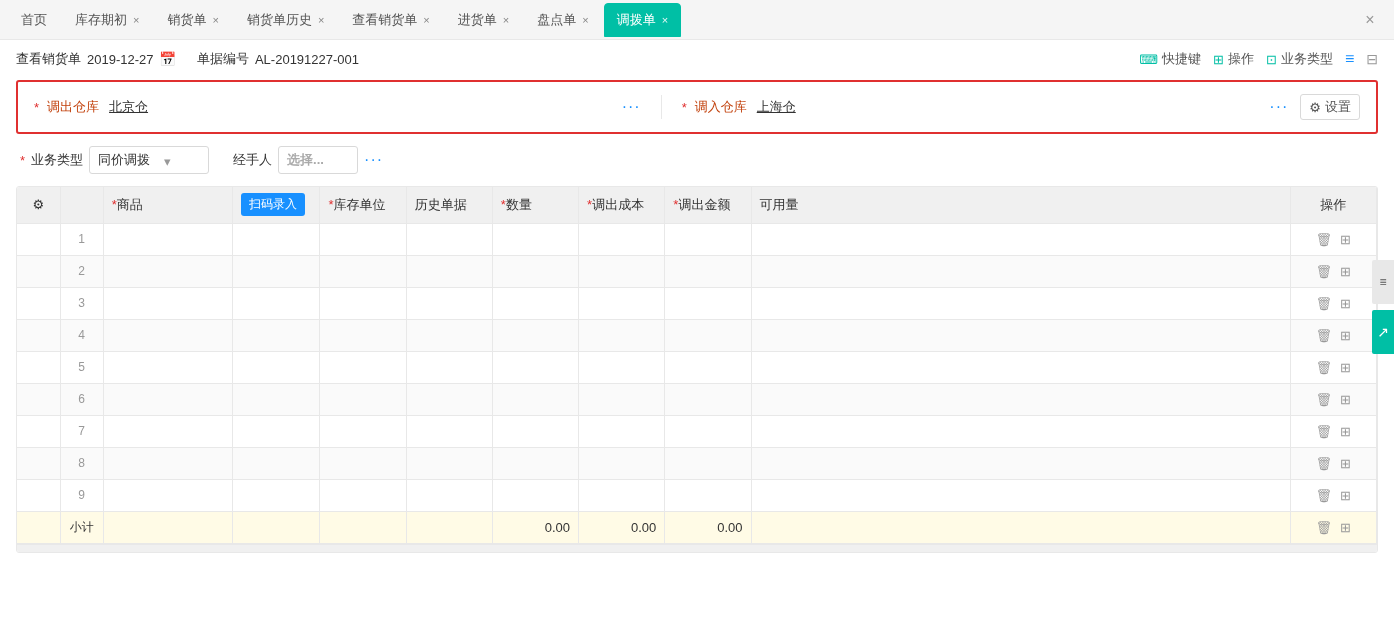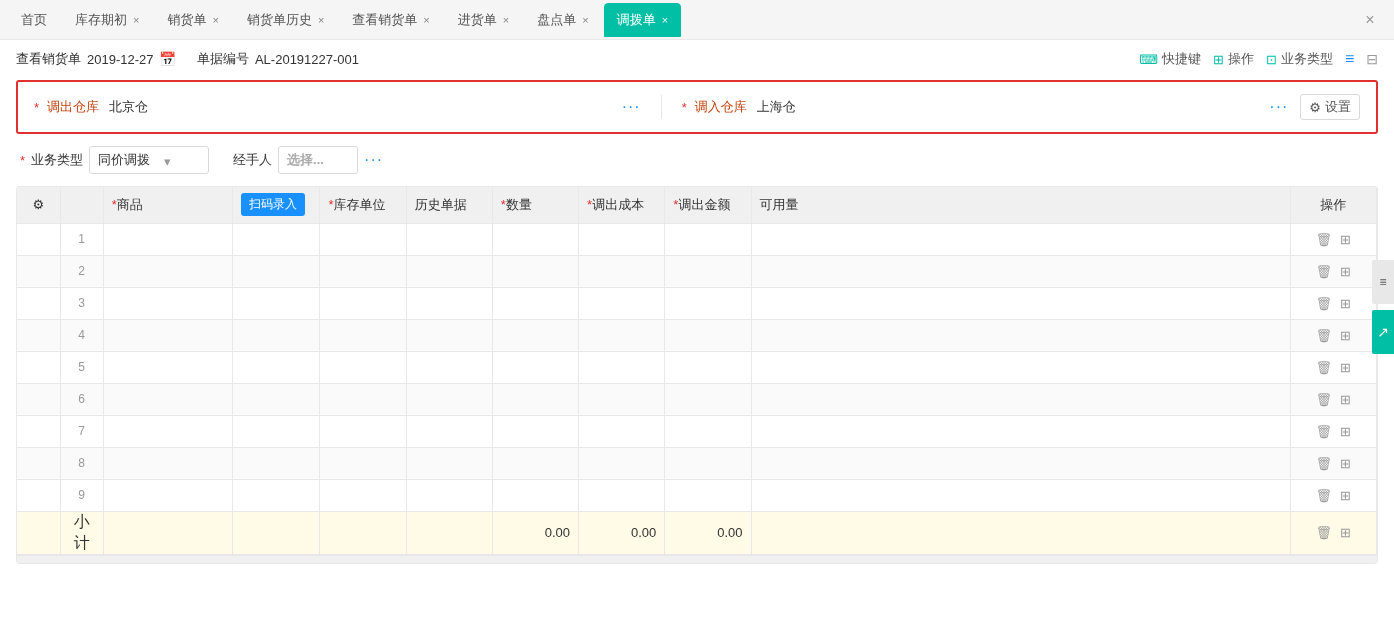--- a/index.html
+++ b/index.html
@@ -92,21 +92,21 @@
       display: flex; align-items: center;
       gap: 0;
       margin-bottom: 12px;
     }
     .warehouse-field {
       display: flex; align-items: center; gap: 6px;
       flex: 1;
     }
     .warehouse-field .req { color: #e03030; margin-right: 2px; }
     .warehouse-field .wh-label { color: #c2410c; }
-    .warehouse-field .wh-value { color: #333; margin-left: 4px; }
+    .warehouse-field .wh-value { color: #333; margin-left: 4px; text-decoration: underline; }
     .more-dots { color: #1890ff; cursor: pointer; margin-left: auto; font-size: 16px; letter-spacing: 1px; }
 
     .warehouse-divider { width: 1px; background: #e8e8e8; height: 24px; margin: 0 20px; }
 
     
     .form-row {
       display: flex; align-items: center; gap: 24px;
       margin-bottom: 12px;
       padding: 0 4px;
     }
@@ -474,21 +474,21 @@
       <td></td>
       <td></td>
       <td style="text-align:center;">
         <span style="cursor:pointer; color:#999; margin-right:4px;">🗑</span>
         <span style="cursor:pointer; color:#999;">⊞</span>
       </td>
     </tr>
           <tr class="subtotal">
       <td class="center"></td>
       <td class="center row-num">
-              <div style="font-size: 16px; color: rgb(51, 51, 51);">小计</div>
+              <div style="font-size: 12px; color: rgb(51, 51, 51);">小计</div>
             </td>
       <td></td>
       <td></td>
       <td></td>
       <td></td>
       <td style="text-align:right; padding-right:8px;">0.00</td>
       <td style="text-align:right; padding-right:8px;">0.00</td>
       <td style="text-align:right; padding-right:8px;">0.00</td>
       <td></td>
       <td style="text-align:center;">

